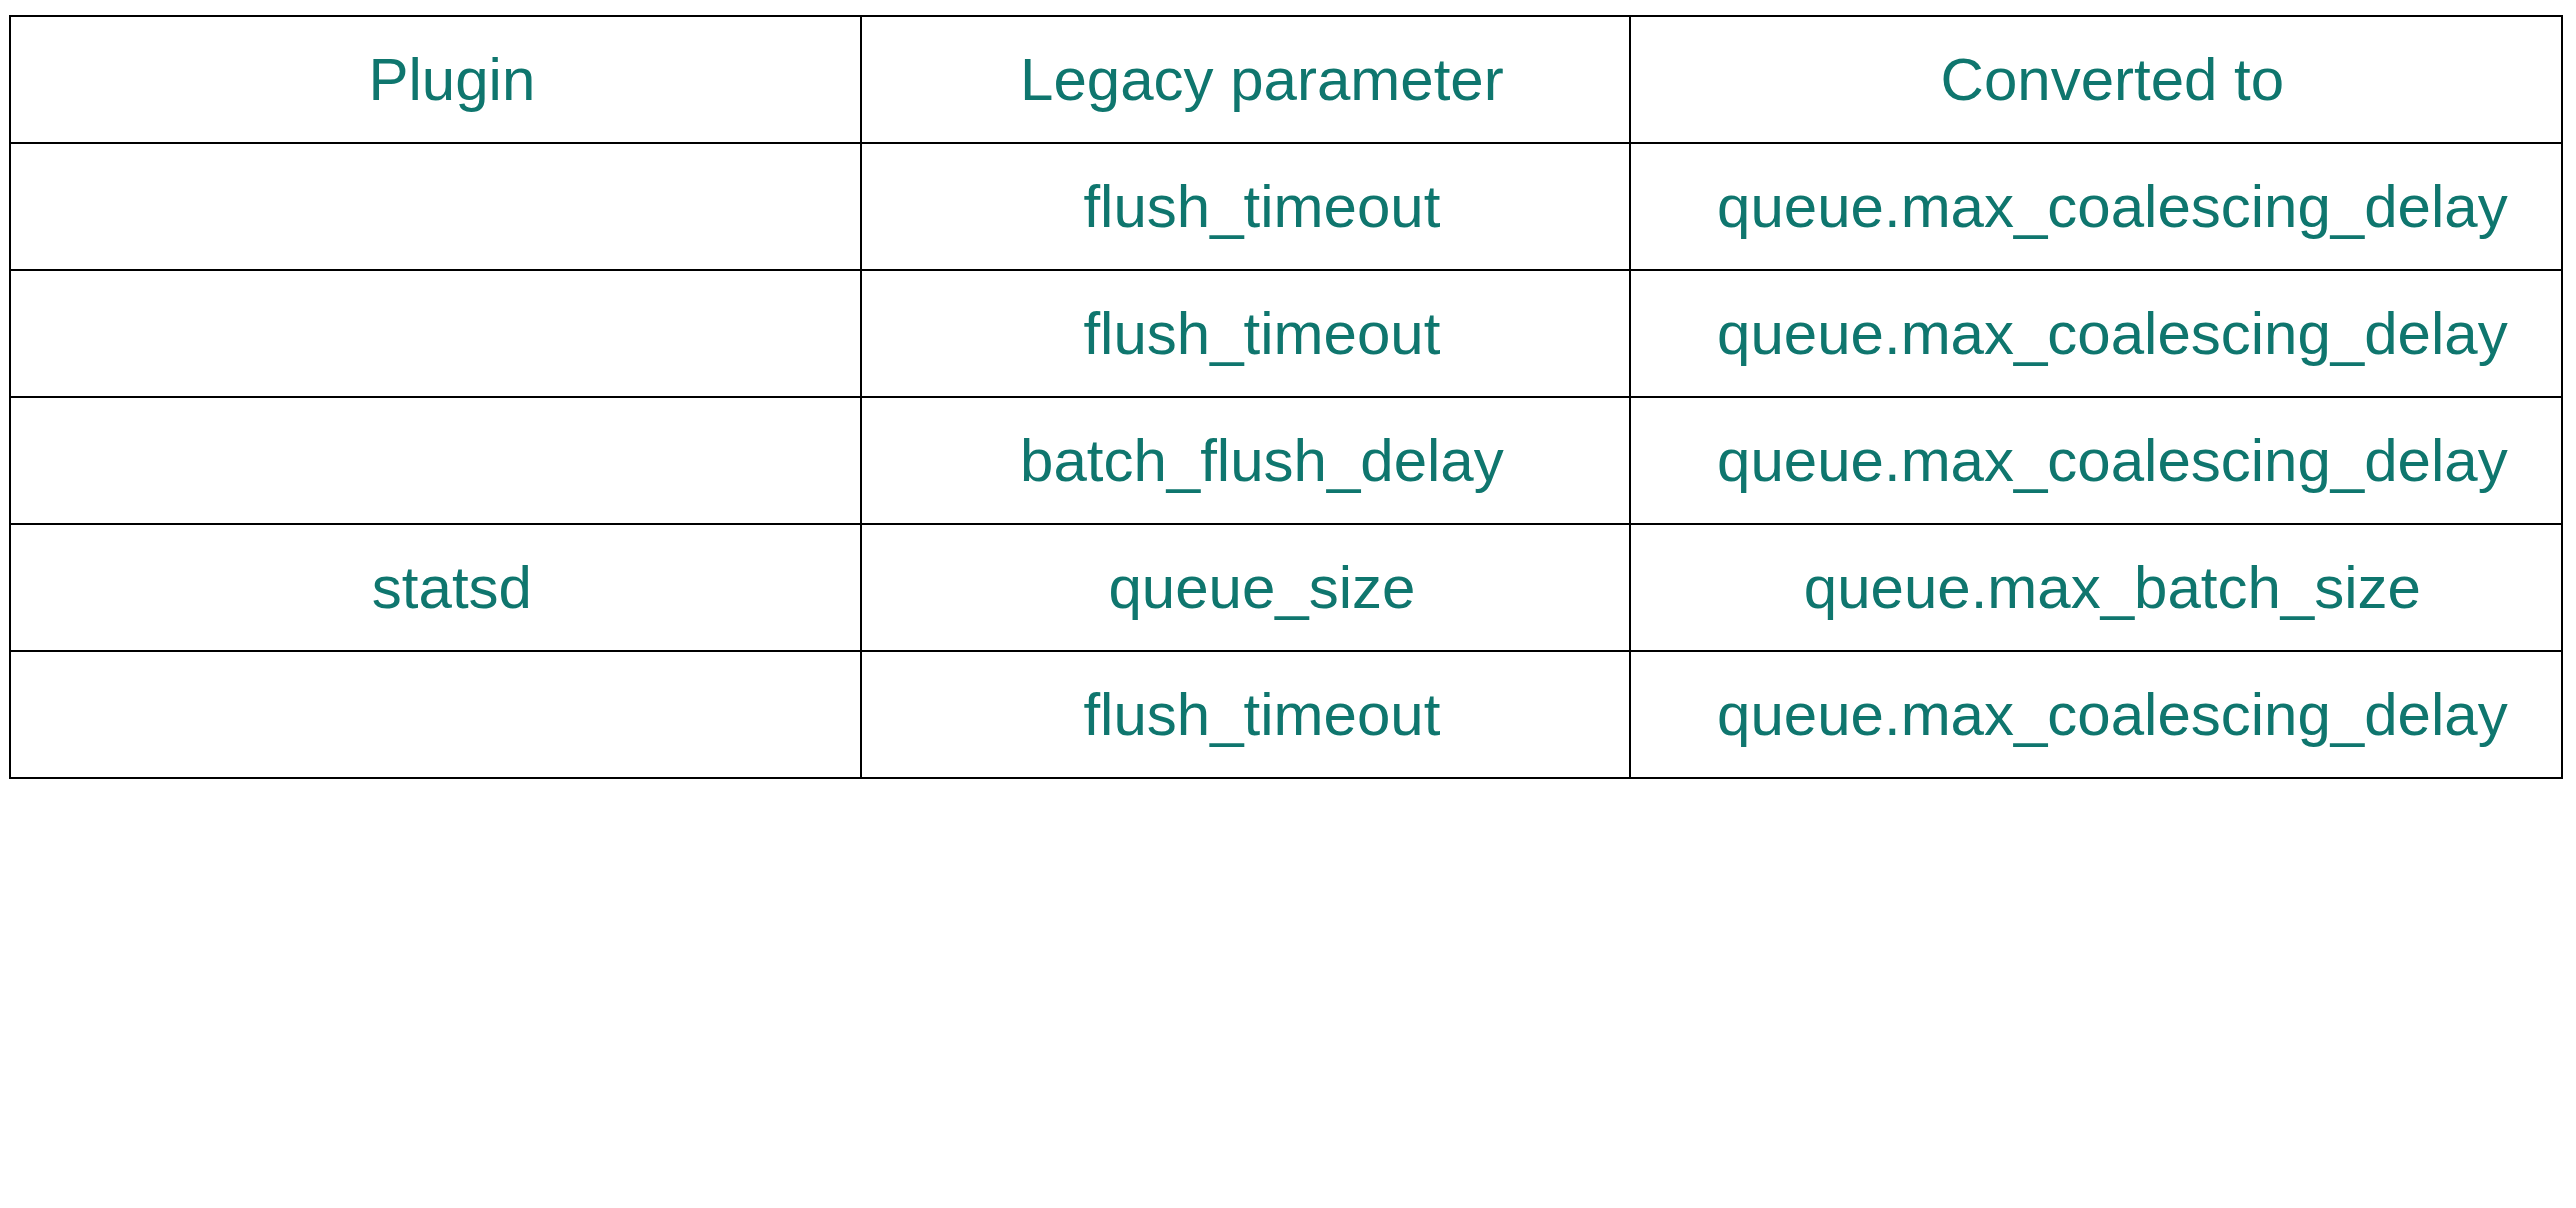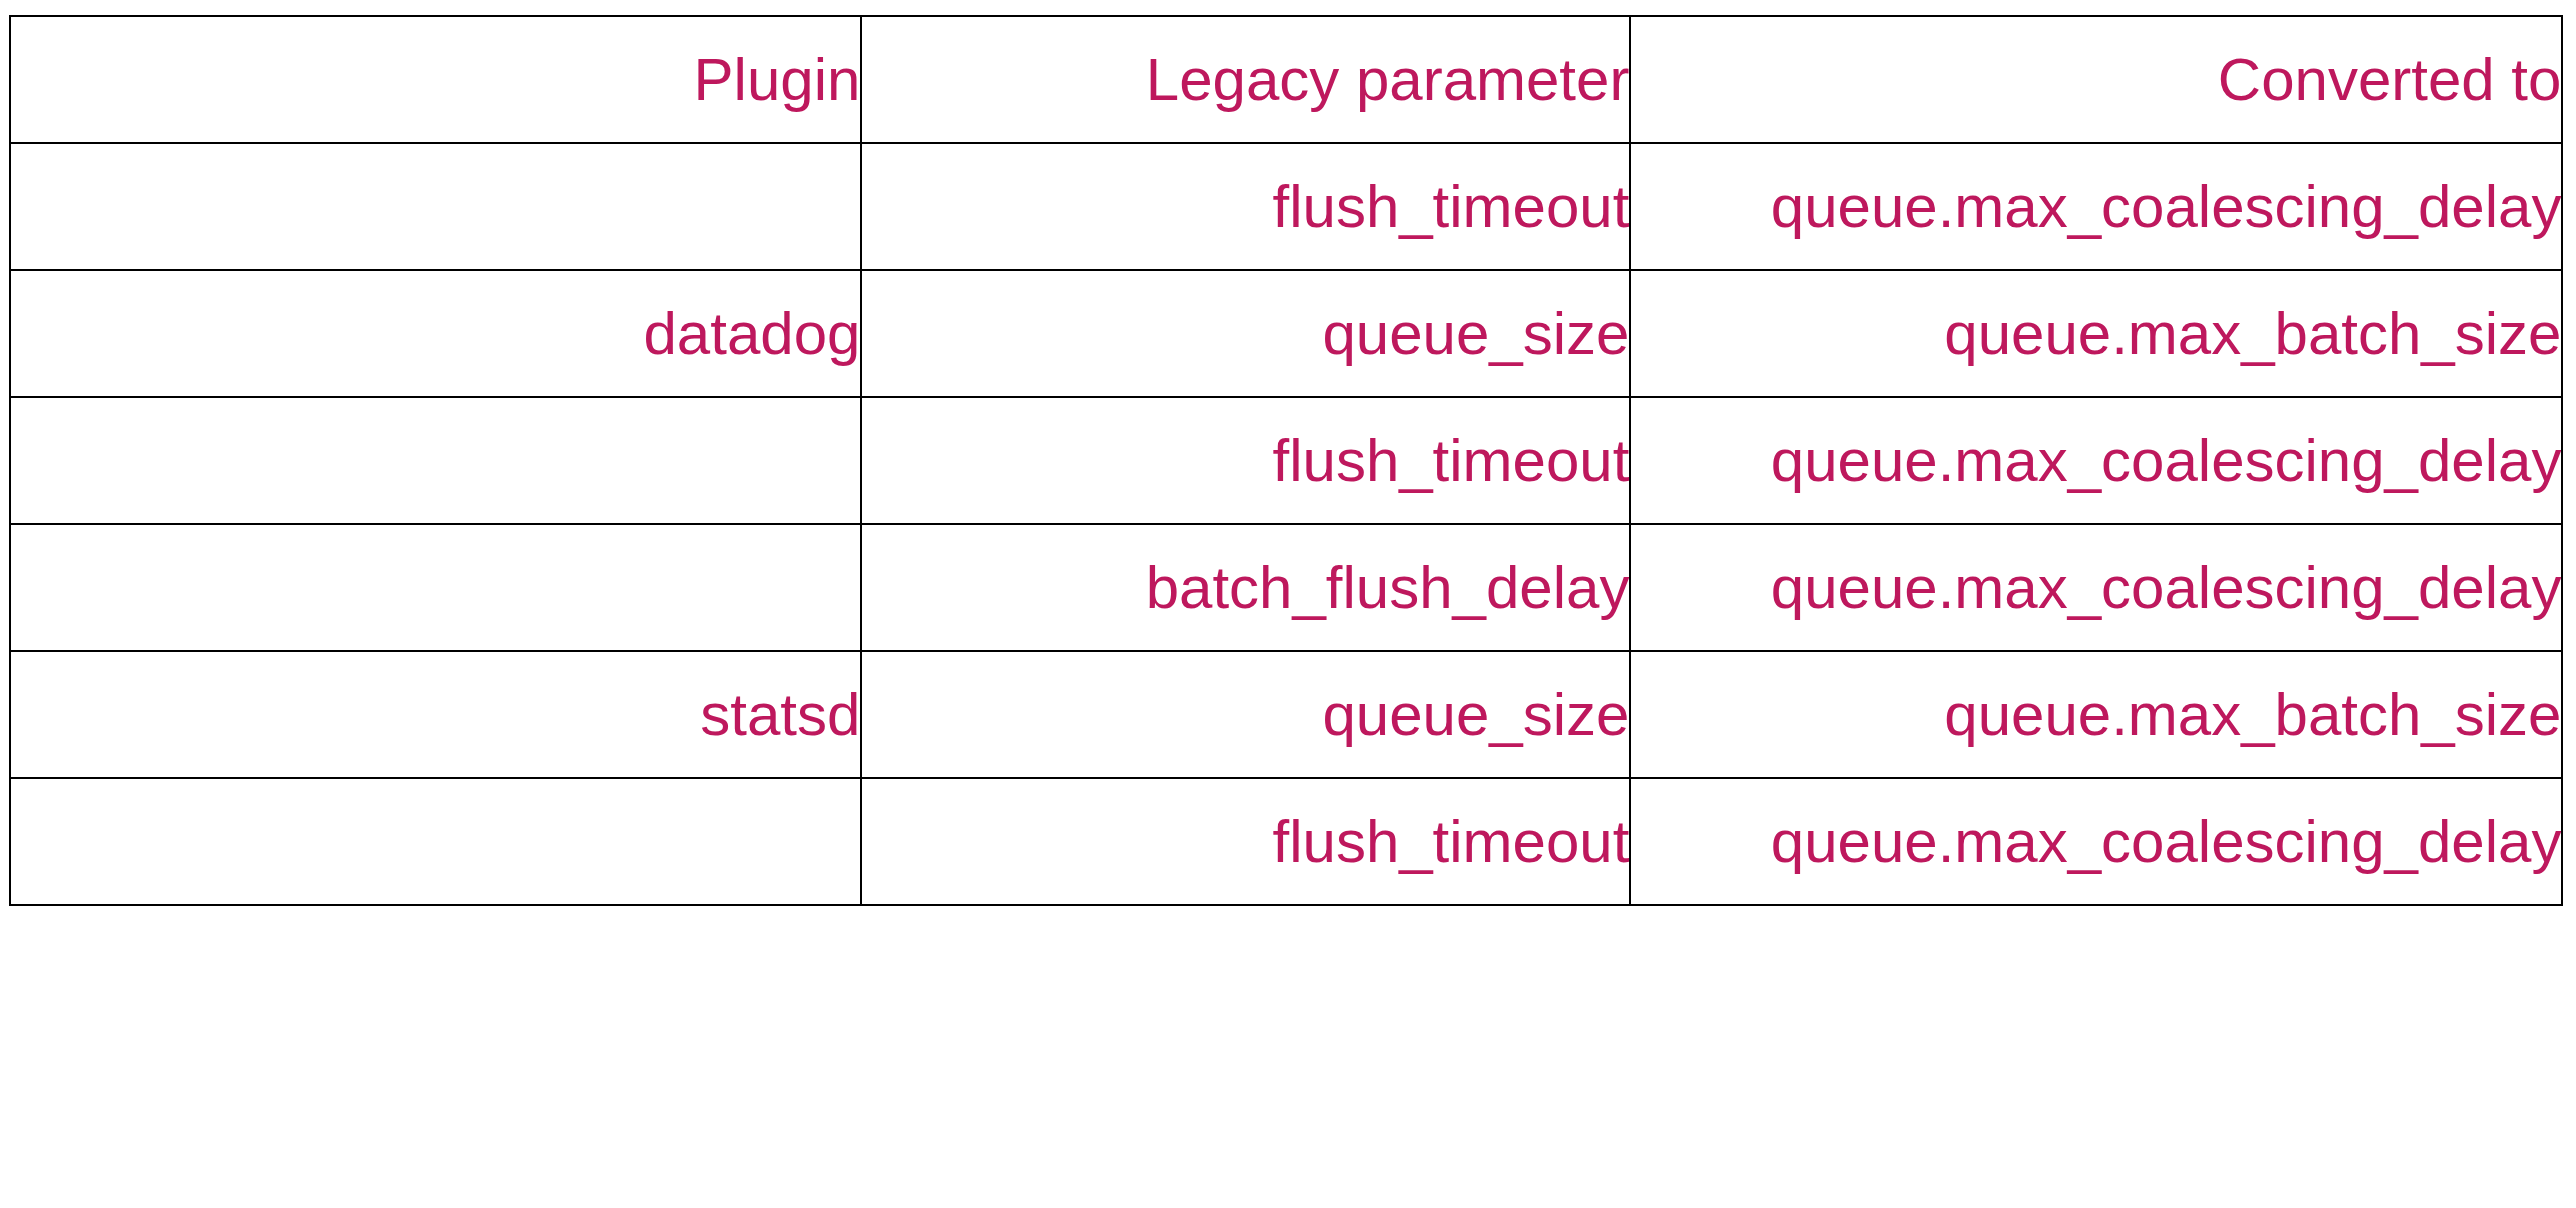--- a/index.html
+++ b/index.html
@@ -35,26 +35,26 @@
   #conversion-table col.col-plugin   { width: 851px; }
   #conversion-table col.col-legacy   { width: 769px; }
   #conversion-table col.col-converted{ width: 932px; }
 
   #conversion-table th,
   #conversion-table td {
     border: 2.7px solid #000000;
     height: 127px;
     box-sizing: border-box;
     padding: 0 0 0 32px;
-    text-align: right;
+    text-align: center;
     vertical-align: middle;
     font-size: 60px;
     line-height: 1.05;
     font-weight: 400;
-    color: #be185d;
+    color: #0f766e;
     font-family: "Liberation Sans", sans-serif;
     white-space: nowrap;
     overflow: hidden;
     margin-left: 8px;
   }
 
   #conversion-table thead th {
     font-weight: 400;
   }
 </style>
@@ -76,25 +76,20 @@
         <th>Converted to</th>
       </tr>
     </thead>
     <tbody>
       <tr>
         <td></td>
         <td>flush_timeout</td>
         <td>queue.max_coalescing_delay</td>
       </tr>
       <tr>
-        <td>datadog</td>
-        <td>queue_size</td>
-        <td>queue.max_batch_size</td>
-      </tr>
-      <tr>
         <td></td>
         <td>flush_timeout</td>
         <td>queue.max_coalescing_delay</td>
       </tr>
       <tr>
         <td></td>
         <td>batch_flush_delay</td>
         <td>queue.max_coalescing_delay</td>
       </tr>
       <tr>

